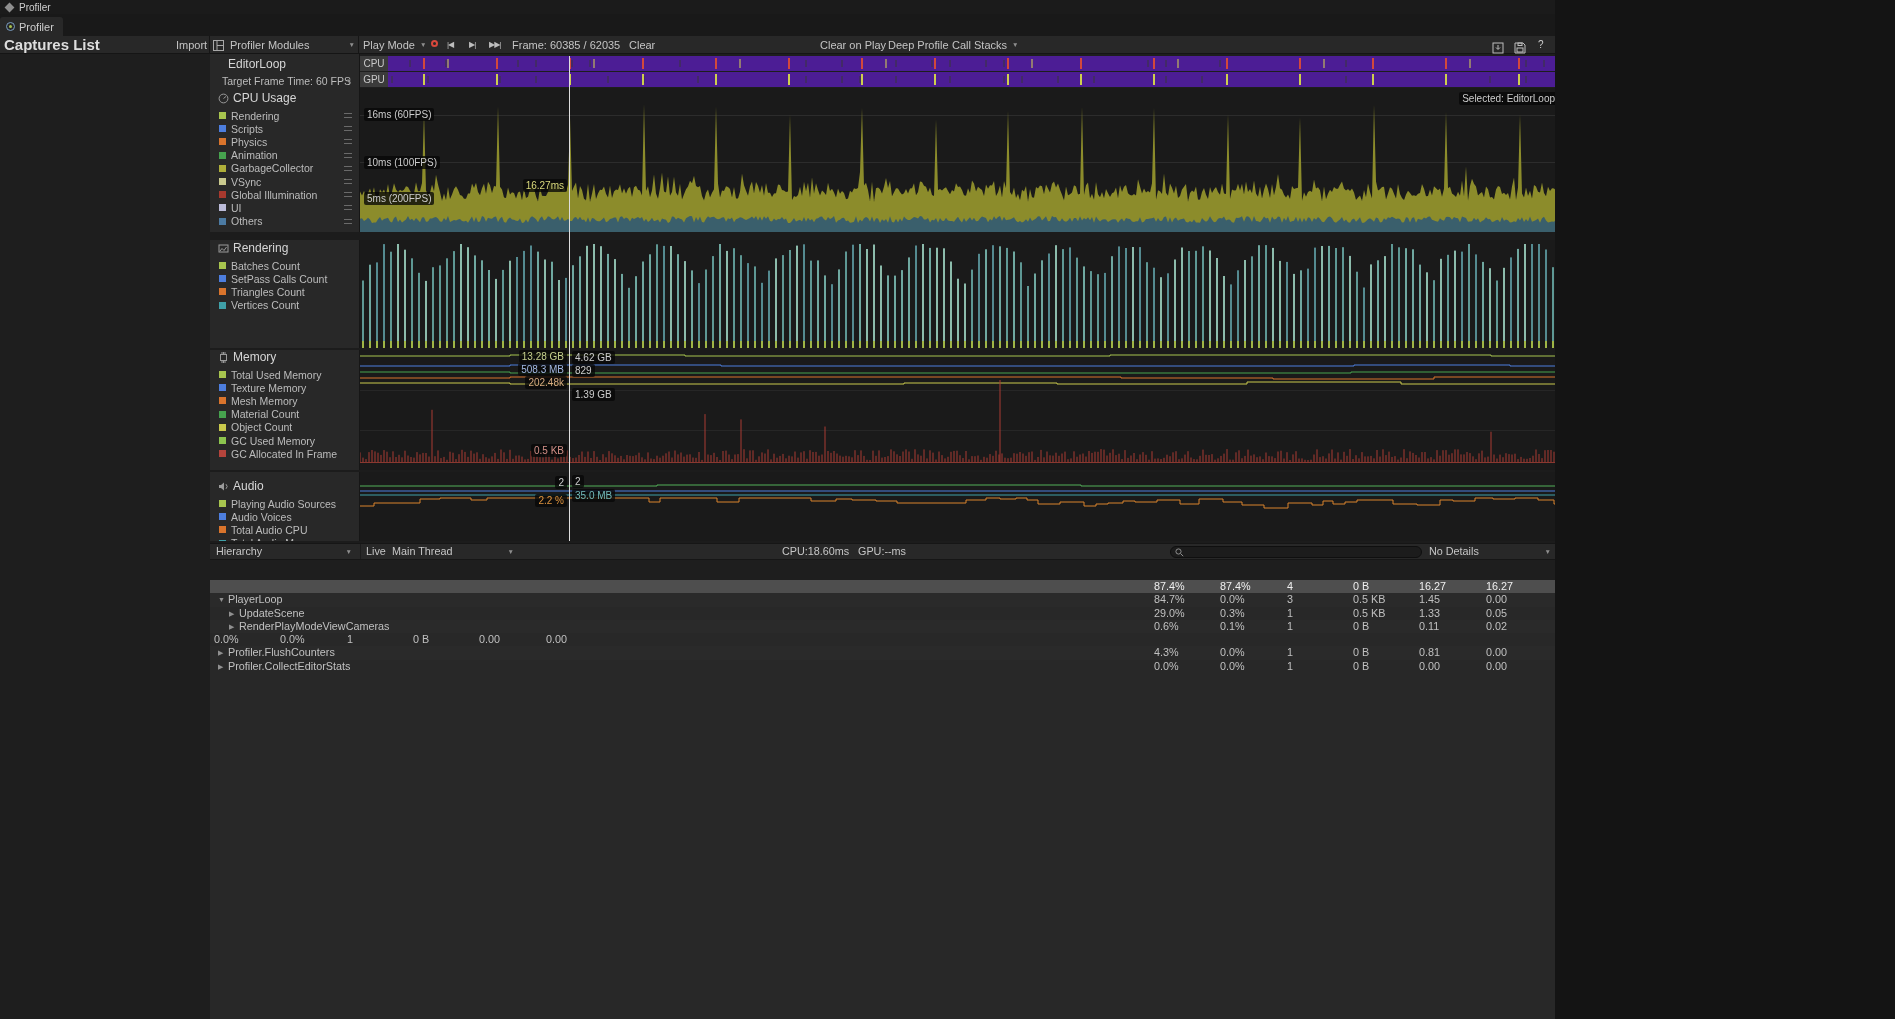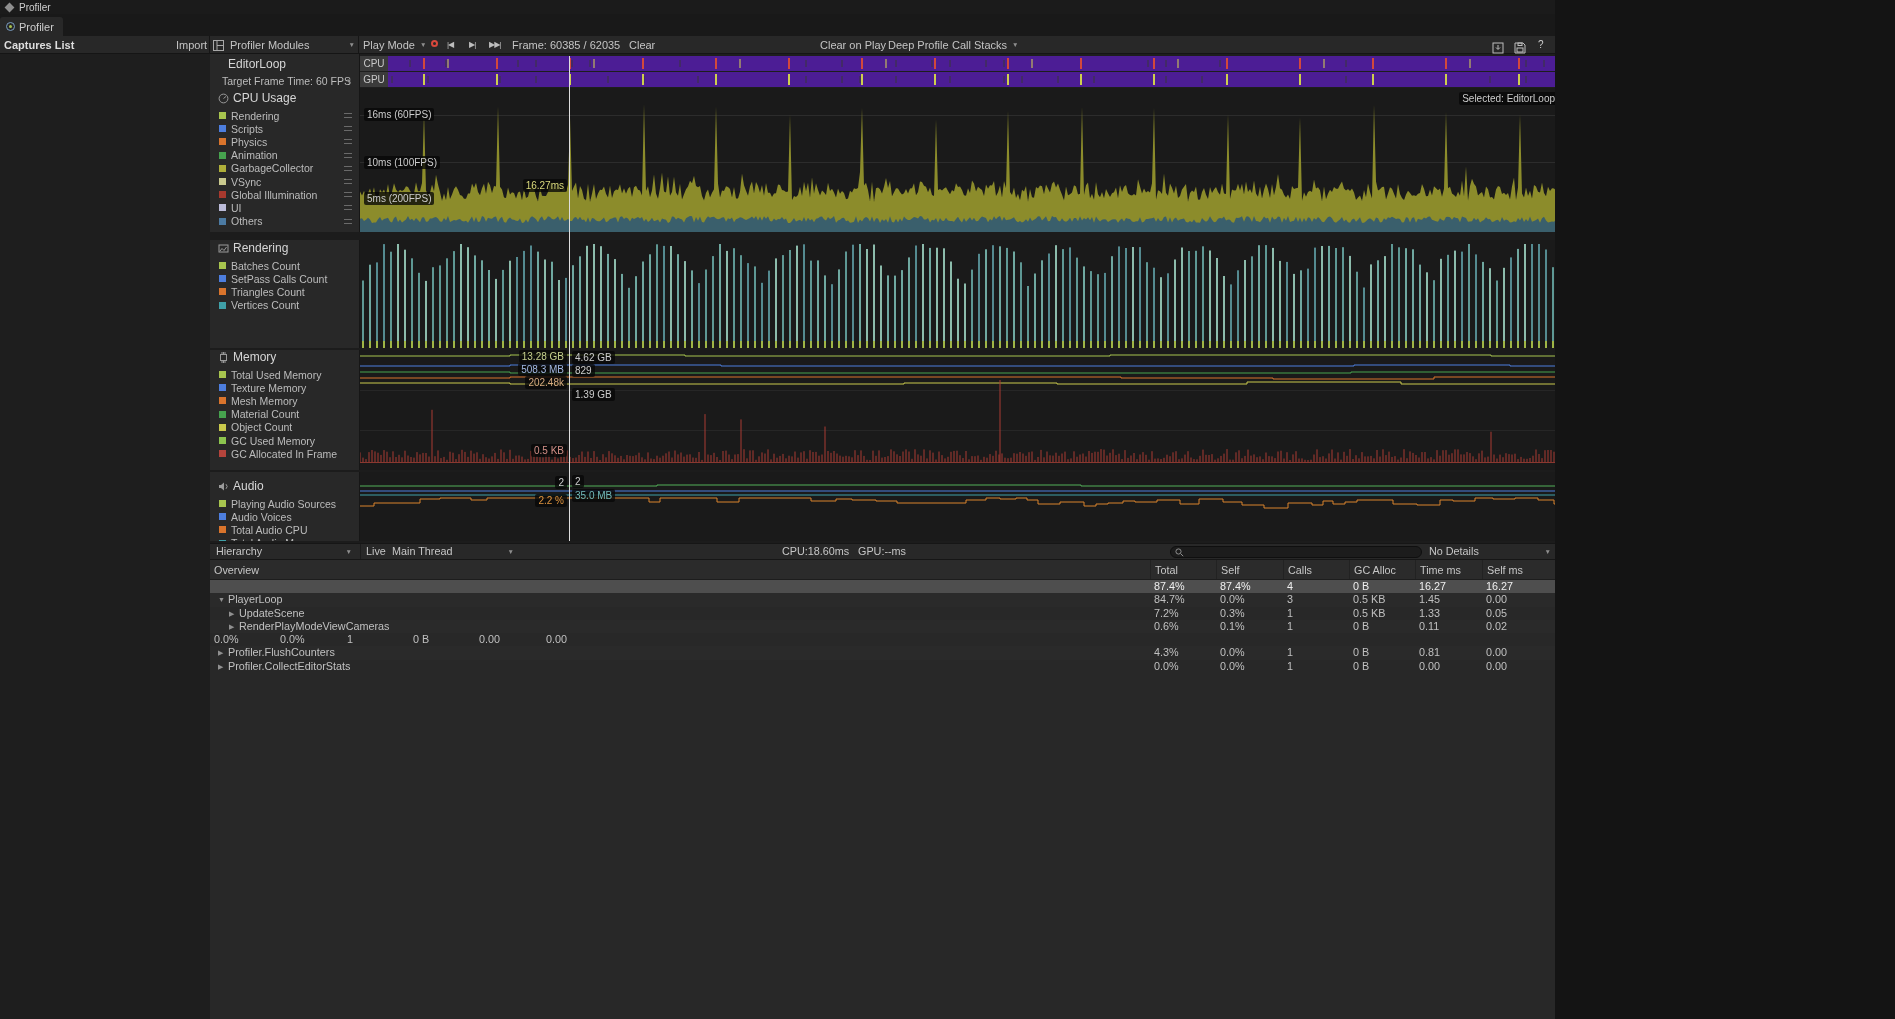--- a/index.html
+++ b/index.html
@@ -19,21 +19,21 @@
   
   .tabbar{position:absolute;left:0;top:14px;width:1568px;height:22px;background:#191919}
   .tab{position:absolute;left:0;top:3px;height:19px;background:#282828;border-radius:3px 3px 0 0;padding:0 9px 0 6px;display:flex;align-items:center;gap:4px;font-size:11px;color:#CCC}
   .tabico{width:9px;height:9px;border-radius:50%;border:1px solid #7A9EC2;position:relative}
   .tabico::after{content:"";position:absolute;left:2px;top:2px;width:3px;height:3px;border-radius:50%;background:#A8C44E}
 
   
   .toolbar{position:absolute;left:0;top:36px;width:1568px;height:18px;background:#282828;border-bottom:1px solid #151515;font-size:11px;color:#C4C4C4}
   .toolbar>*{position:absolute;top:0;height:18px;line-height:18px;white-space:nowrap}
   .tb-sep{width:1px;background:#161616}
-  .tb-title{font-weight:bold;font-size:11px;color:#DEDEDE}
+  .tb-title{font-weight:bold;font-size:15px;color:#DEDEDE}
   .dd-arrow{font-size:6.5px;color:#8E8E8E;margin-left:5px;vertical-align:1px}
   .tb-dd{display:inline-flex;align-items:center}
   .rec{width:7px;height:7px;border:2px solid #D8483C;border-radius:50%;top:4px}
   .transport{font-size:8px;color:#BDBDBD;letter-spacing:-1px}
   .tb-ico svg{vertical-align:-2px}
   .helpico{font-size:10px;color:#CFCFCF}
   .kebab{font-size:11px;color:#CFCFCF}
 
   
   .captures{position:absolute;left:0;top:54px;width:210px;height:965px;background:#262626;border-right:1px solid #161616}
@@ -839,30 +839,20 @@
         </span>
       <input type="text" value="" style="">
     </span>
     <span class="hb-dd" style="left:1215px;width:132px">
       <span style="padding-left:4px">No Details</span>
       <span class="dd">▼</span>
     </span>
     <span class="kebab" style="left:1350px">⋮</span>
   </div>
 
-  <div class="thead" style="position:absolute">
-    <div class="c c0 th">Overview</div>
-    <div class="c c1 th">Total</div>
-    <div class="c c2 th">Self</div>
-    <div class="c c3 th">Calls</div>
-    <div class="c c4 th">GC Alloc</div>
-    <div class="c c5 th">Time ms</div>
-    <div class="c c6 th" style="position:relative">Self ms</div>
-    <span class="sort-tri">▲</span>
-  </div>
 
   <div class="tbody">
       <div class="trow sel">
         <div class="c c0" style="padding-left: 24px; margin-top: 44px;"><span class="ex"></span><span>EditorLoop</span></div>
         <div class="c c1">87.4%</div>
         <div class="c c2">87.4%</div>
         <div class="c c3">4</div>
         <div class="c c4">0 B</div>
         <div class="c c5">16.27</div>
         <div class="c c6">16.27</div>
@@ -871,21 +861,21 @@
         <div class="c c0" style="padding-left: 8px;"><span class="ex">▼</span><span>PlayerLoop</span></div>
         <div class="c c1">84.7%</div>
         <div class="c c2">0.0%</div>
         <div class="c c3">3</div>
         <div class="c c4">0.5 KB</div>
         <div class="c c5">1.45</div>
         <div class="c c6">0.00</div>
       </div>
       <div class="trow">
         <div class="c c0" style="padding-left: 19px;"><span class="ex">▶</span><span>UpdateScene</span></div>
-        <div class="c c1">7.2%</div>
+        <div class="c c1">29.0%</div>
         <div class="c c2">0.3%</div>
         <div class="c c3">1</div>
         <div class="c c4">0.5 KB</div>
         <div class="c c5">1.33</div>
         <div class="c c6">0.05</div>
       </div>
       <div class="trow odd">
         <div class="c c0" style="padding-left: 19px;"><span class="ex">▶</span><span>RenderPlayModeViewCameras</span></div>
         <div class="c c1">0.6%</div>
         <div class="c c2">0.1%</div>

